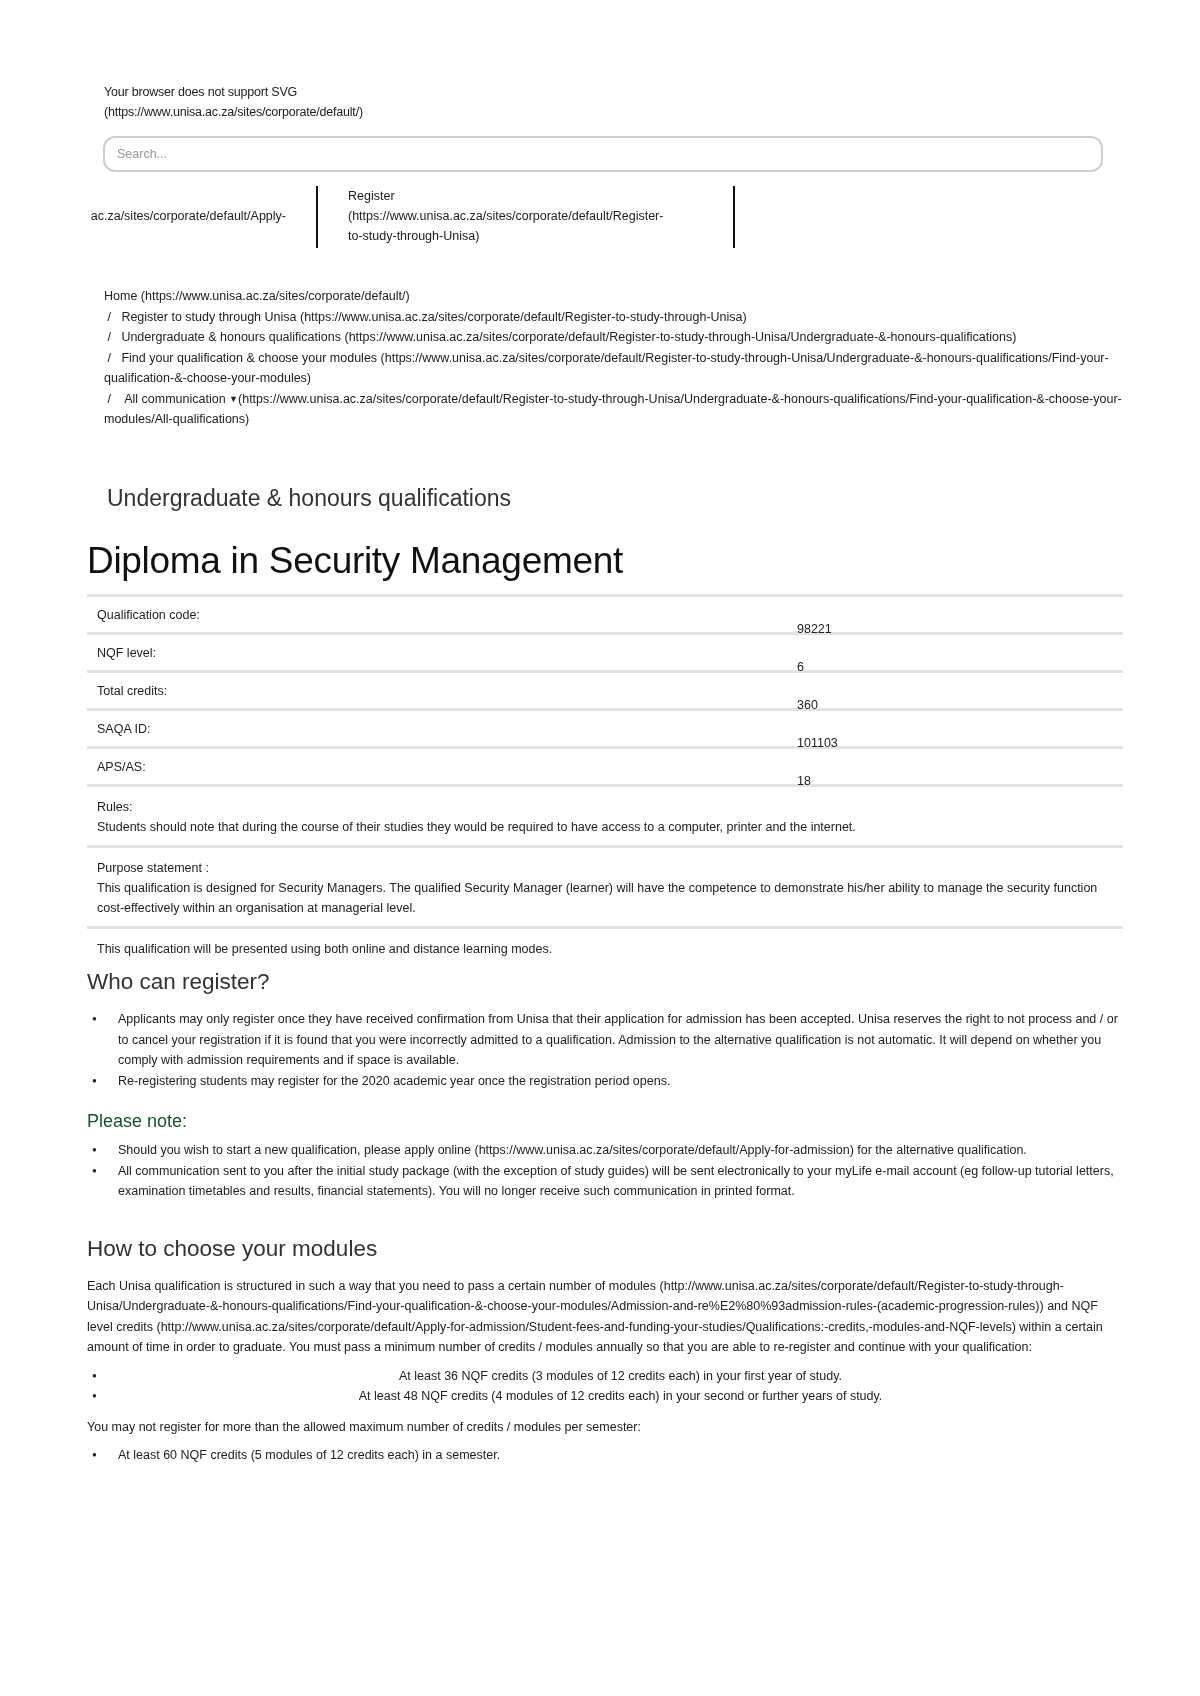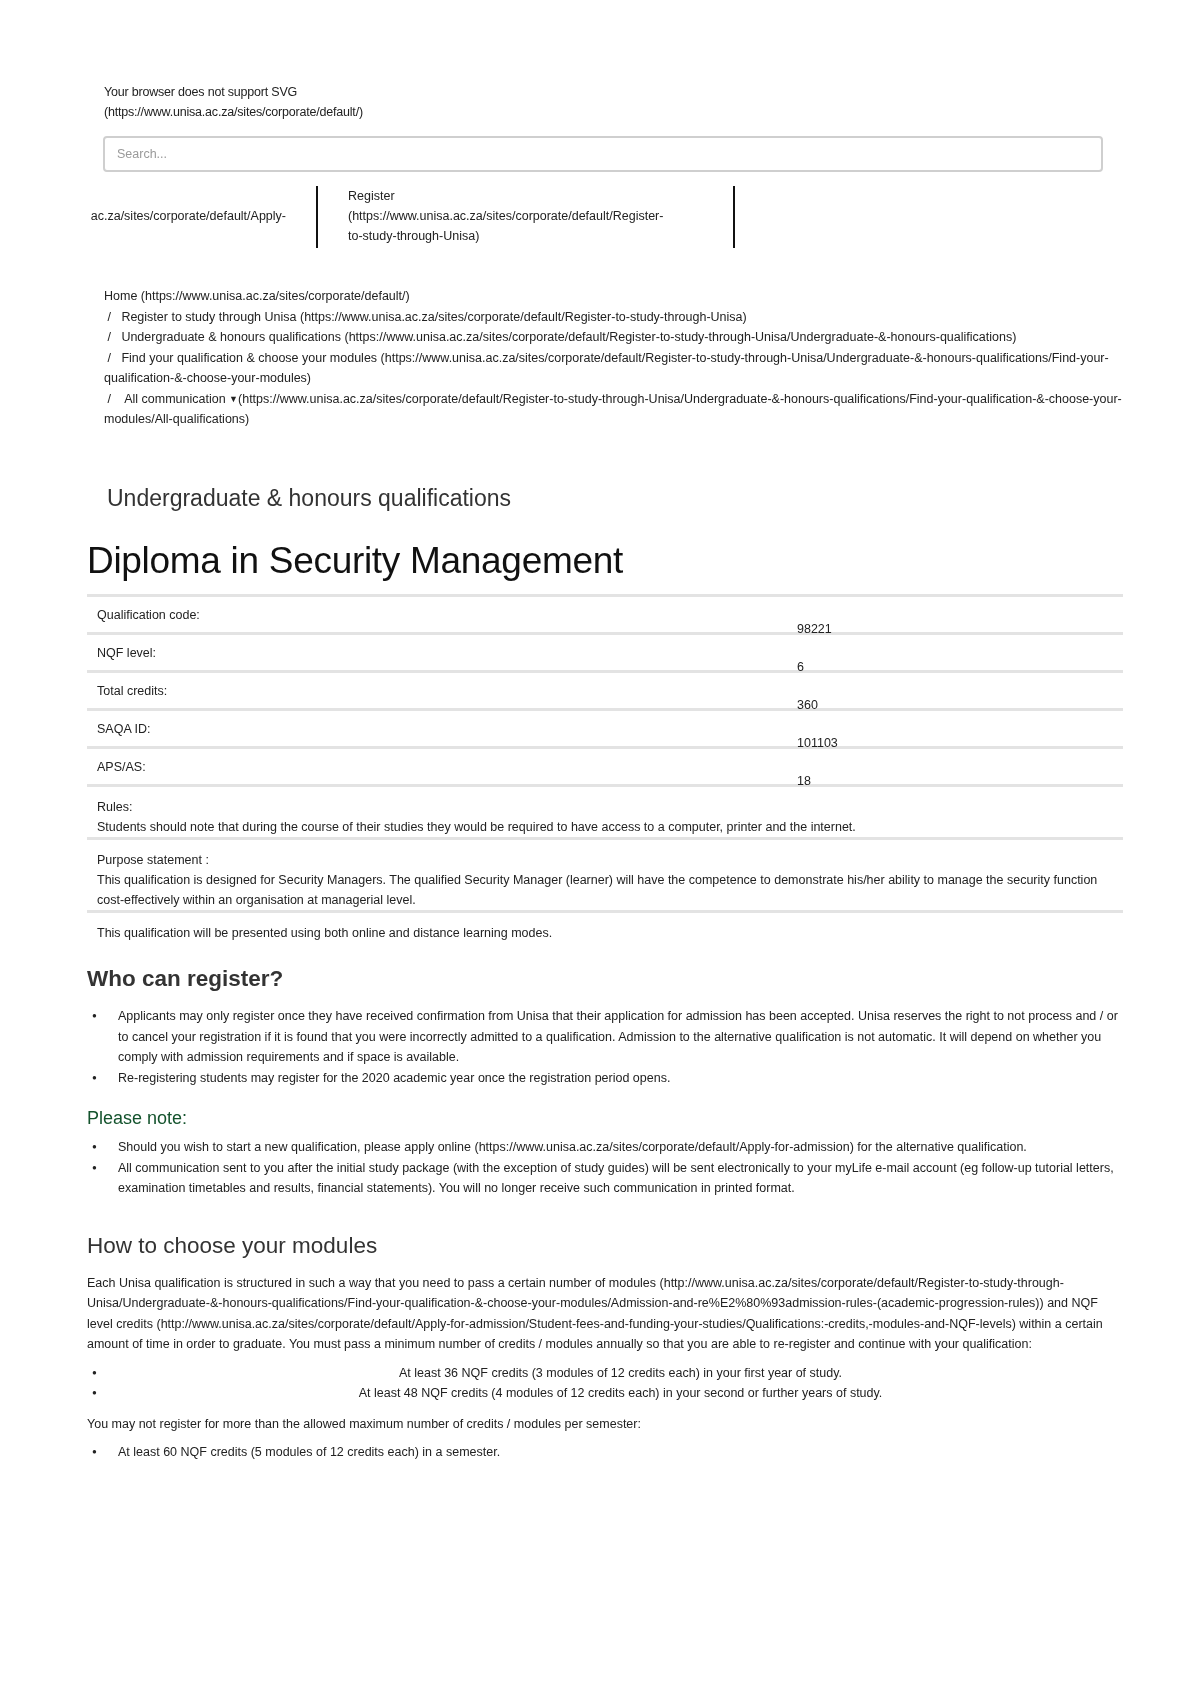--- a/index.html
+++ b/index.html
@@ -1,36 +1,36 @@
 <!DOCTYPE html>
 <html><head>
 <meta charset="utf-8">
 <style>
   * { box-sizing: border-box; margin: 0; padding: 0; }
   html, body { width: 1200px; height: 1696px; background: #ffffff; overflow: hidden; }
   body { font-family: "Liberation Sans", "DejaVu Sans", sans-serif; color: #222; position: relative; font-size: 13px; }
   .abs { position: absolute; }
   .small { font-size: 12.5px; line-height: 20px; color: #222; letter-spacing: -0.2px; }
   .svg-note { left: 104px; top: 82px; }
-  .search-box { left: 103px; top: 136px; width: 1000px; height: 36px; border: 2px solid #cfcfcf; border-radius: 4px; padding: 0 12px; font-size: 12.5px; color: #999; font-family: "Liberation Sans", sans-serif; outline: none; background: #fff; }
+  .search-box { left: 103px; top: 136px; width: 1000px; height: 36px; border: 2px solid #cfcfcf; border-radius: 12px; padding: 0 12px; font-size: 12.5px; color: #999; font-family: "Liberation Sans", sans-serif; outline: none; background: #fff; }
   .search-box::placeholder { color: #9a9a9a; }
   .nav { top: 186px; left: 0; width: 1200px; height: 64px; }
   .nav-item { position: absolute; top: 0; font-size: 12.5px; line-height: 20px; }
   .nav-sep { position: absolute; top: 0; width: 2px; height: 62px; background: #111; }
   .crumbs { left: 104px; top: 286px; width: 1020px; }
   .crumbs div { font-size: 12.5px; line-height: 20.5px; }
   .crumbs a, .crumbs span.t { color: #222; text-decoration: none; }
   .tri { font-size: 9px; vertical-align: 1px; }
   .section-label { left: 107px; top: 485px; font-size: 23px; color: #333; font-weight: 300; }
   .title { left: 87px; top: 540px; font-size: 37px; color: #111; font-weight: normal; letter-spacing: -0.3px; }
   .info { left: 87px; top: 594px; width: 1036px; }
   .info-row { border-top: 3px solid #e3e3e3; display: flex; padding: 8px 10px 8px 10px; font-size: 12.5px; line-height: 20px; height: 38px; align-items: center; }
   .info-row .k { width: 700px; }
   .info-row .v { flex: 1; margin-top: 28px; }
-  .info-block { border-top: 3px solid #e3e3e3; padding: 0 10px; font-size: 12.5px; line-height: 20px; }
+  .info-block { border-top: 3px solid #e3e3e3; padding: 8px 10px; font-size: 12.5px; line-height: 20px; }
   h2.sub { font-size: 22.5px; font-weight: normal; color: #333; }
   h3.sub { font-size: 18px; font-weight: normal; color: #14532d; }
   ul.bul { list-style: none; }
   ul.bul li { position: relative; padding-left: 31px; font-size: 12.5px; line-height: 20.5px; }
   ul.bul li::before { content: "\25CF"; position: absolute; left: 5px; top: 0; font-size: 8px; }
   p.para { font-size: 12.5px; line-height: 20.5px; }
 </style>
 </head>
 <body>
 
@@ -110,21 +110,21 @@
     <div>Students should note that during the course of their studies they would be required to have access to a computer, printer and the internet.</div>
   </div>
   <div class="info-block" style="padding-top:10px;">
     <div>Purpose statement :</div>
     <div>This qualification is designed for Security Managers. The qualified Security Manager (learner) will have the competence to demonstrate his/her ability to manage the security function cost-effectively within an organisation at managerial level.</div>
   </div>
   <div class="info-block" style="padding-top:10px;">
     <div>This qualification will be presented using both online and distance learning modes.</div>
   </div>
 
-  <h2 class="sub" style="margin-top:23px;font-weight:bold;">Who can register?</h2>
+  <h2 class="sub" style="margin-top:2px;">Who can register?</h2>
   <ul class="bul" style="margin-top:14px;">
     <li>Applicants may only register once they have received confirmation from Unisa that their application for admission has been accepted. Unisa reserves the right to not process and / or to cancel your registration if it is found that you were incorrectly admitted to a qualification. Admission to the alternative qualification is not automatic. It will depend on whether you comply with admission requirements and if space is available.</li>
     <li>Re-registering students may register for the 2020 academic year once the registration period opens.</li>
   </ul>
 
   <h3 class="sub" style="margin-top:20px;">Please note:</h3>
   <ul class="bul" style="margin-top:8px;">
     <li>Should you wish to start a new qualification, please apply online (https://www.unisa.ac.za/sites/corporate/default/Apply-for-admission) for the alternative qualification.</li>
     <li>All communication sent to you after the initial study package (with the exception of study guides) will be sent electronically to your myLife e-mail account (eg follow-up tutorial letters, examination timetables and results, financial statements). You will no longer receive such communication in printed format.</li>
   </ul>

